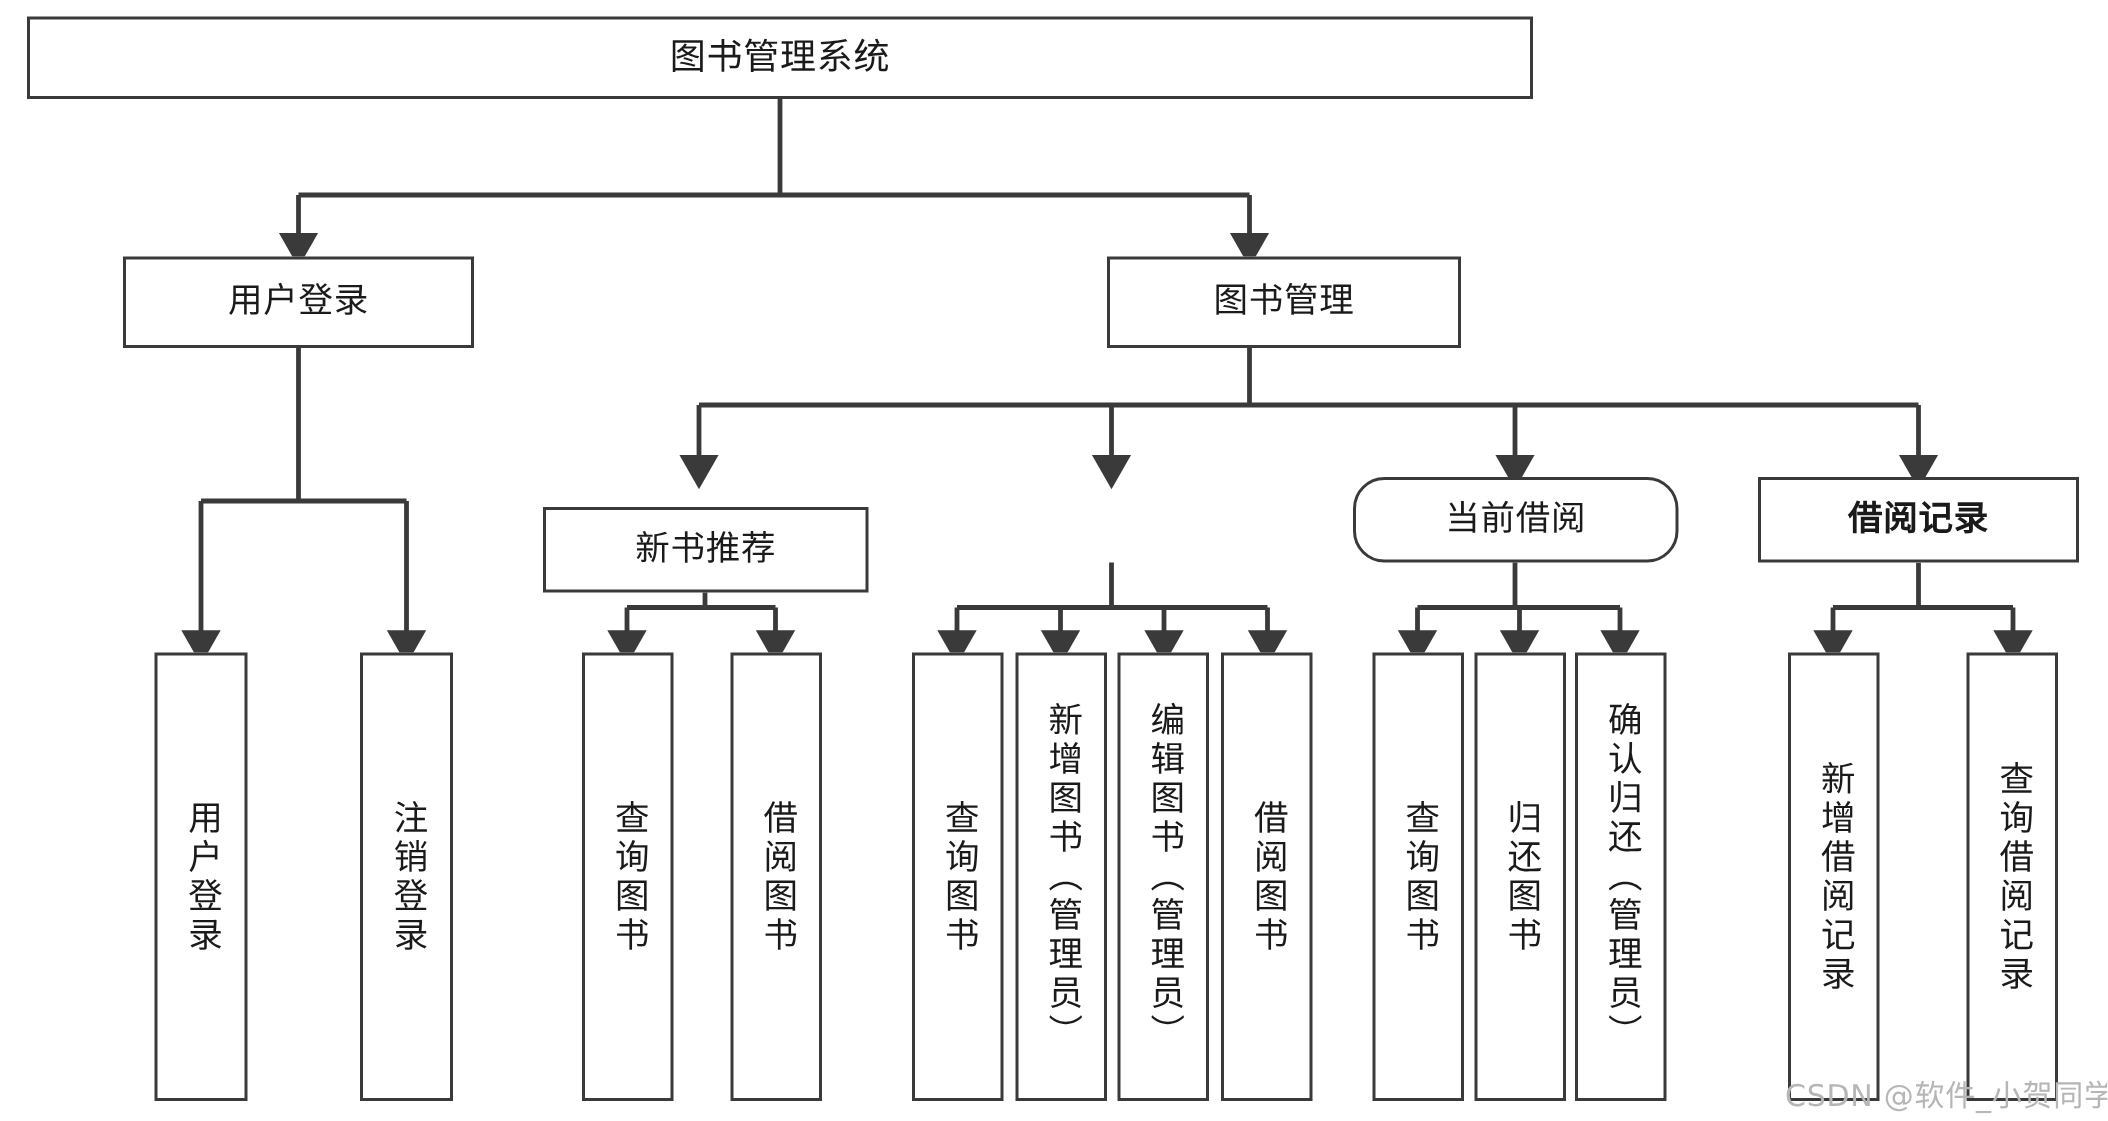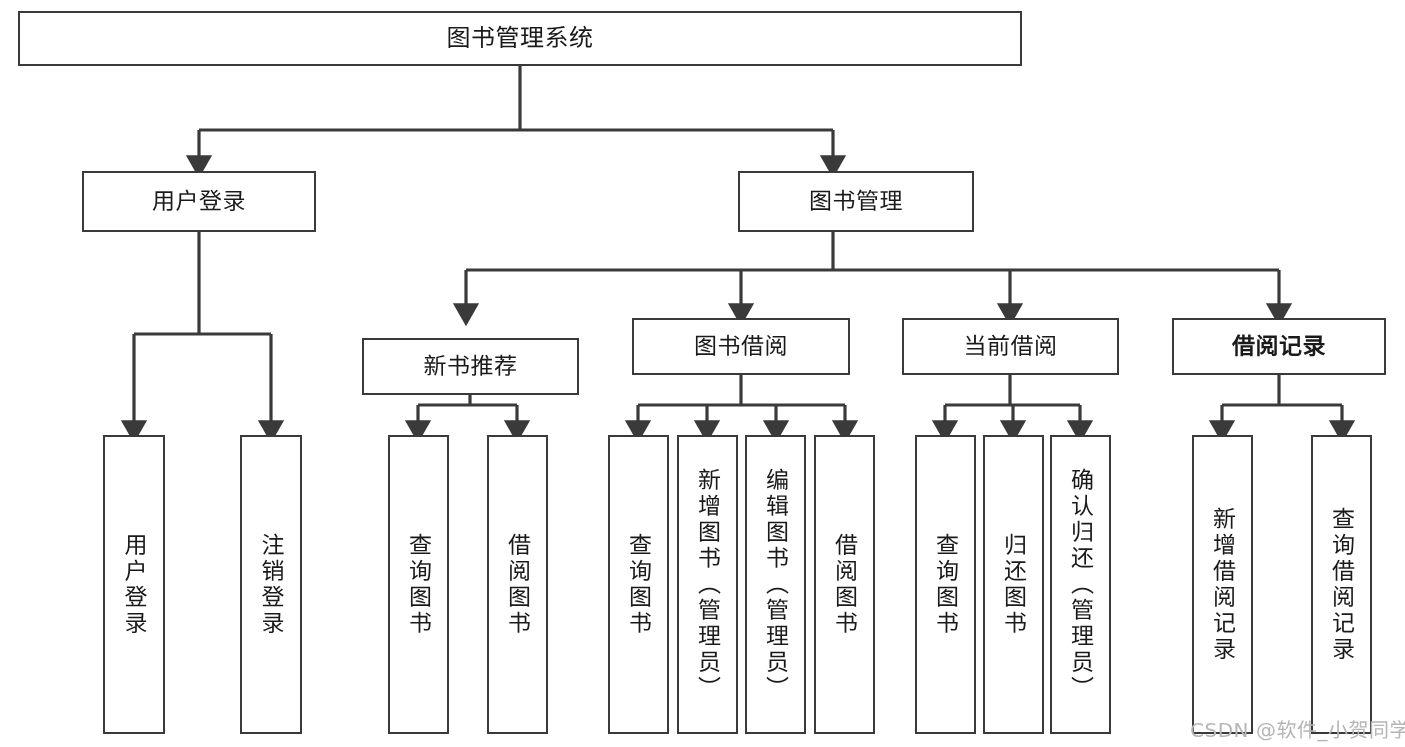--- a/index.html
+++ b/index.html
@@ -138,25 +138,22 @@
   </div>
 
   <div class="node horiz" style="left:712px; top:171px; width:236px; height:61px;margin-left:26px;">
     <span class="node-label">图书管理</span>
   </div>
 
   <div class="node horiz" style="left:362px; top:318px; width:217px; height:57px;margin-top:20px;">
     <span class="node-label">新书推荐</span>
   </div>
 
-  <div class="node horiz" style="left:632px; top:318px; width:218px; height:57px;">
-    <span class="node-label">图书借阅</span>
-  </div>
-
-  <div class="node horiz" style="left:902px; top:318px; width:217px; height:57px;">
+
+  <div class="node horiz" style="left:902px; top:318px; width:217px; height:57px;border-radius:21px;">
     <span class="node-label">当前借阅</span>
   </div>
 
   <div class="node horiz" style="left:1172px; top:318px; width:214px; height:57px;font-weight:bold;">
     <span class="node-label">借阅记录</span>
   </div>
 
   <div class="node vert" style="left:103px; top:435px; width:62px; height:299px;">
     <span class="node-label">用户登录</span>
   </div>

